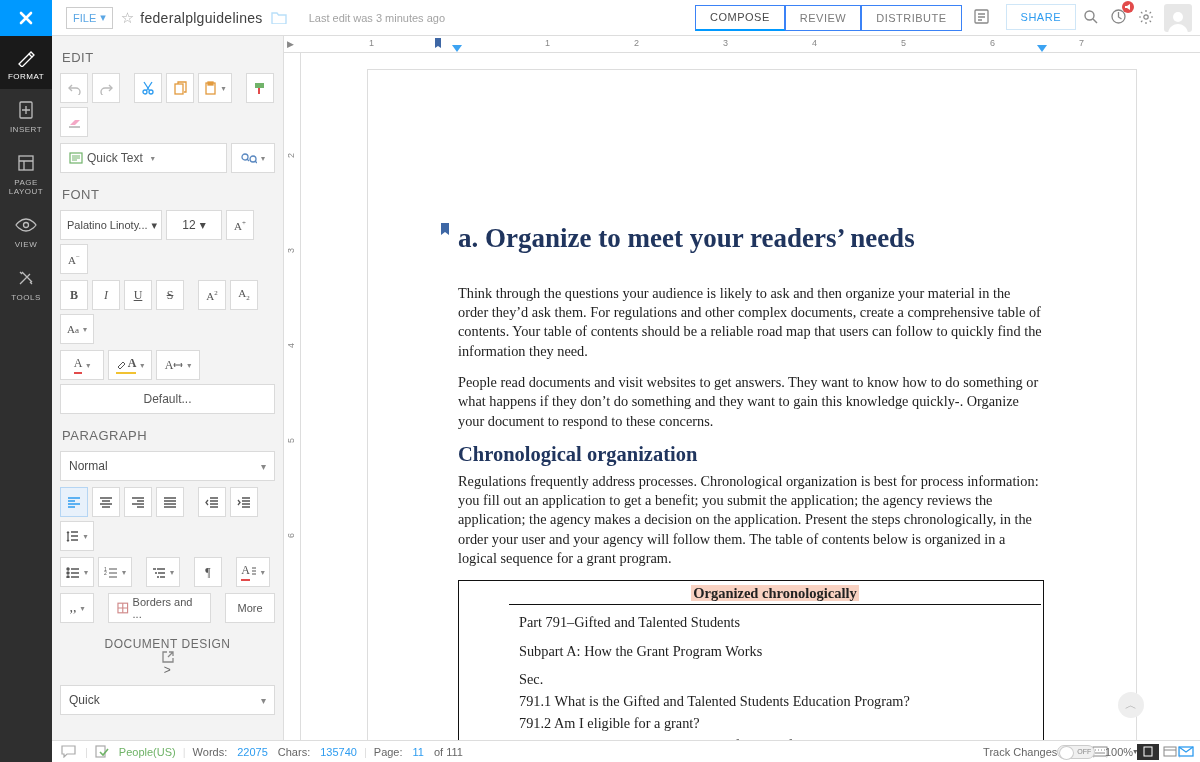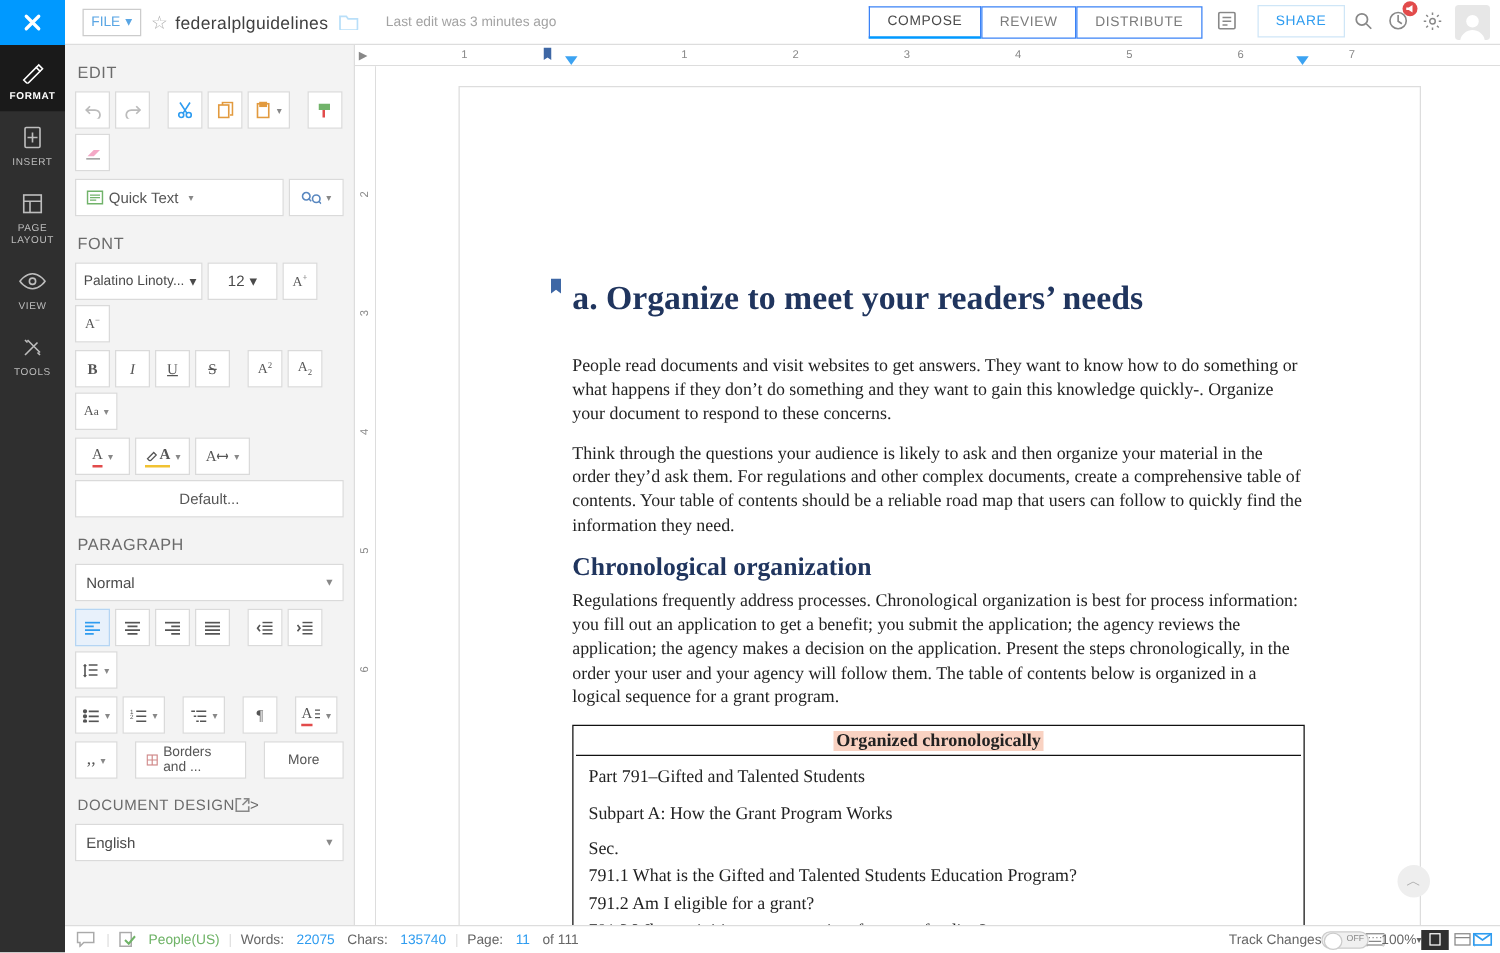--- a/index.html
+++ b/index.html
@@ -19,55 +19,55 @@
   .icon-btn { width:26px; height:26px; display:flex; align-items:center; justify-content:center; color:#888; cursor:pointer; position:relative; margin:0 1px;}
   .notif-badge { position:absolute; top:-3px; right:-3px; width:12px; height:12px; border-radius:50%; background:#e24b4b; display:flex; align-items:center; justify-content:center; }
   .notif-badge svg { width:8px; height:8px; fill:#fff; }
   .avatar { width:28px; height:28px; background:#e7e7e7; border-radius:3px; margin:0 8px 0 4px; display:flex; align-items:flex-end; justify-content:center; overflow:hidden; }
   .avatar svg { fill:#fff; }
   .top-right { display:flex; align-items:flex-start; margin-left:6px; }
 
   
   .rail { position:absolute; top:36px; left:0; bottom:0; width:52px; background:#2f2f2f; display:flex; flex-direction:column; align-items:center; }
   .rail-item { width:52px; padding:10px 0 8px; display:flex; flex-direction:column; align-items:center; gap:4px; color:#bdbdbd; font-size:8px; letter-spacing:.5px; cursor:pointer; }
-  .rail-item.active { background:#1a1a1a; color:#fff;font-weight:bold; }
+  .rail-item.active { background:#1a1a1a; color:#fff; }
   .rail-ic { width:22px; height:22px; display:flex; align-items:center; justify-content:center; }
 
   
   .panel { position:absolute; top:36px; left:52px; bottom:22px; width:232px; background:#f3f3f3; border-right:1px solid #ddd; padding:10px 8px; overflow:hidden; }
   .sect-title { color:#6b6b6b; font-size:13px; letter-spacing:.5px; margin:4px 2px 8px; }
   .sect-title.small { font-size:12px; }
   .btn-row { display:flex; gap:4px; margin-bottom:6px; flex-wrap:wrap;}
   .tb { border:1px solid #dadada; background:#fff; height:30px; display:flex; align-items:center; justify-content:center; cursor:pointer; color:#555; position:relative;}
   .tb.w28 { width:28px; } .tb.w34 { width:34px; } .tb.w44 { width:44px; }
   .tb.sel { background:#e8f1fb; border-color:#b5d5f3; }
   .tb .chev { font-size:8px; color:#888; margin-left:4px; }
   .divgap { width:6px; }
   .tb.grow { flex:1; justify-content:flex-start; padding:0 8px; gap:4px;}
   .font-name { width:102px; height:30px; border:1px solid #dadada; background:#fff; display:flex; align-items:center; padding:0 6px; gap:4px; cursor:pointer; font-size:11px; white-space:nowrap; overflow:hidden;}
   .font-size { width:56px; height:30px; border:1px solid #dadada; background:#fff; display:flex; align-items:center; justify-content:center; gap:4px; cursor:pointer;}
   .style-dd { width:100%; height:30px; border:1px solid #dadada; background:#fff; display:flex; align-items:center; padding:0 8px; cursor:pointer;}
   .style-dd .chev { margin-left:auto; font-size:10px; color:#888; }
-  .more-btn { width:64px; font-size:11px;}
-  .doc-design { display:flex; align-items:center; justify-content:flex-start;}
+  .more-btn { width:50px; font-size:11px;}
+  .doc-design { display:flex; align-items:center; justify-content:flex-end;flex-direction:column;}
   .ext-link { color:#888; font-size:12px;}
 
   
   .workspace { position:absolute; top:36px; left:284px; right:0; bottom:22px; background:#fff; overflow:hidden;}
   .ruler-h { height:17px; border-bottom:1px solid #ddd; background:#fff; position:relative; font-size:9px; color:#888;}
   .ruler-v { position:absolute; left:0; top:17px; bottom:0; width:17px; border-right:1px solid #ddd; background:#fff;}
   .ind { width:0; height:0; border-left:5px solid transparent; border-right:5px solid transparent; border-top:7px solid #3ca3f2; position:absolute; top:9px;}
   .bm { position:absolute; top:2px; color:#3e67a5; }
   .doc-scroll { position:absolute; top:17px; left:17px; right:0; bottom:0; overflow:auto; background:#fff;}
   .page { width:770px; min-height:900px; margin:16px 0 16px 66px; border:1px solid #ddd; background:#fff; padding:150px 92px 50px 90px; position:relative; font-family: "Palatino Linotype","Palatino","Georgia",serif; color:#222; }
   .page-pin { position:absolute; top:153px; left:72px; color:#3e67a5; }
   .page h1 { color:#20355e; font-size:27px; font-weight:bold; line-height:1.4; margin-bottom:26px;}
   .page p { font-size:14.3px; line-height:1.35; margin-bottom:12px;}
   .page h2 { color:#20355e; font-size:20.5px; font-weight:bold; margin:10px 0 6px;}
-  .tbl { border:1px solid #111; width:100%; margin-top:6px;}
+  .tbl { border:1px solid #111; width:100%; margin-top:6px;padding-left:48px;}
   .tbl th { text-align:center; border-bottom:1px solid #111; background:#fff; font-weight:bold; font-size:14.5px; padding:2px;}
   .tbl th span { background:#f9d2c2; padding:0 2px;}
   .tbl td { padding:4px 10px; font-size:14.3px; line-height:1.55; }
   .edge-handle { position:absolute; right:2px; top:80px; width:9px; height:40px; border:1px solid #ccc; border-radius:5px; background:#f3f3f3;}
 
   
   .status { position:absolute; left:52px; right:0; bottom:0; height:22px; border-top:1px solid #ddd; background:#fff; display:flex; align-items:center; font-size:11px; color:#666; padding:0 6px; gap:10px;}
   .status .val { color:#2e9cf0;}
   .status .sep { color:#ddd; margin:0 -3px;}
   .status-right { margin-left:auto; display:flex; align-items:center; gap:0;}
@@ -454,21 +454,21 @@
   <div class="sect-title small doc-design" style="margin-top:14px;">
     <span>DOCUMENT DESIGN</span>
     <span class="ext-link">
       <svg width="12" height="12" viewBox="0 0 12 12" fill="none" stroke="#888" stroke-width="1.3">
           <path d="M5 1H1v10h10V7"></path>
           <path d="M7 1h4v4M11 1L6 6"></path>
         </svg>
     </span>&gt;
   </div>
   <div class="style-dd">
-      <span>English</span>
+      <span>Quick</span>
       <span class="chev">▾</span>
     </div>
 </div>
 
 <div class="workspace">
   <div class="ruler-h">
     <span style="position:absolute;left:3px;top:3px;color:#888;font-size:9px">▶</span>
     <span class="ruler-num" style="left:85px">1</span>
     <span class="ind" style="left:168px"></span>
     <span class="bm" style="left:150px">
@@ -498,22 +498,22 @@
       <div>+</div>
       <div>+</div>
     </div>
     <div class="page">
       <span class="page-pin">
           <svg width="10" height="13" viewBox="0 0 10 13" fill="#3e67a5">
             <path d="M1 0h8v12l-4-3-4 3z"></path>
           </svg>
         </span>
       <h1>a. Organize to meet your readers’ needs</h1>
+      <p>Think through the questions your audience is likely to ask and then organize your material in the order they’d ask them. For regulations and other complex documents, create a comprehensive table of contents. Your table of contents should be a reliable road map that users can follow to quickly find the information they need.</p>
       <p>People read documents and visit websites to get answers. They want to know how to do something or what happens if they don’t do something and they want to gain this knowledge quickly-. Organize your document to respond to these concerns.</p>
-      <p>Think through the questions your audience is likely to ask and then organize your material in the order they’d ask them. For regulations and other complex documents, create a comprehensive table of contents. Your table of contents should be a reliable road map that users can follow to quickly find the information they need.</p>
       <h2>Chronological organization</h2>
       <p>Regulations frequently address processes. Chronological organization is best for process information: you fill out an application to get a benefit; you submit the application; the agency reviews the application; the agency makes a decision on the application. Present the steps chronologically, in the order your user and your agency will follow them. The table of contents below is organized in a logical sequence for a grant program.</p>
       <table class="tbl">
         <tbody>
             <tr>
               <th><span>Organized chronologically</span></th>
             </tr>
         <tr>
               <td>
           <div>Part 791–Gifted and Talented Students</div>

